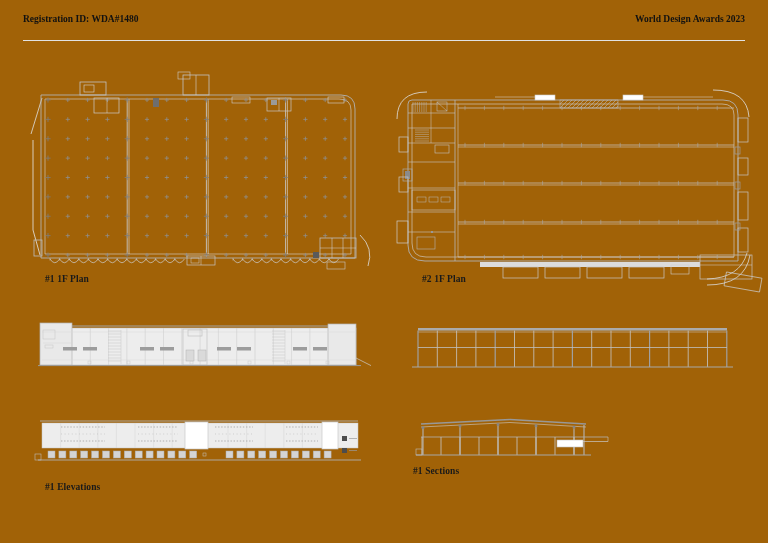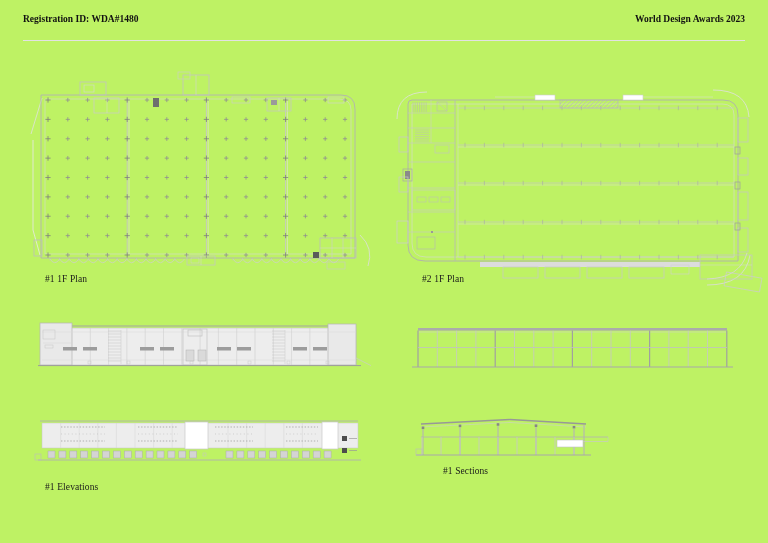--- a/index.html
+++ b/index.html
@@ -1,30 +1,30 @@
 <!DOCTYPE html>
 <html><head>
 <meta charset="utf-8">
 <style>
   html,body{margin:0;padding:0;background:#ffffff;}
-  .board{position:relative;width:768px;height:543px;background:#bef264;overflow:hidden;
+  .board{position:relative;width:768px;height:543px;background:#a16207;overflow:hidden;
          font-family:"Liberation Serif", serif;}
   .hdr-left{position:absolute;left:23px;top:14px;font-size:9.5px;font-weight:bold;color:#111;}
   .hdr-right{position:absolute;right:23px;top:14px;font-size:9.5px;font-weight:bold;color:#111;}
   .hdr-divider{position:absolute;left:23px;top:40px;width:722px;height:1px;background:#e2e2e2;}
-  .panel-label{position:absolute;font-size:9.5px;font-weight:normal;color:#1a1a1a;letter-spacing:.1px;}
+  .panel-label{position:absolute;font-size:9.5px;font-weight:bold;color:#1a1a1a;letter-spacing:.1px;}
   svg{position:absolute;}
   #svg-plan1{left:30px;top:70px;}
   #svg-plan3{left:395px;top:85px;}
   #svg-elev{left:30px;top:318px;}
   #svg-sect{left:405px;top:318px;}
   #lbl-plan1{left:45px;top:274px;}
   #lbl-plan3{left:422px;top:274px;}
   #lbl-elev{left:45px;top:466px;margin-top:16px;}
-  #lbl-sect{left:443px;top:466px;text-align:center;}
+  #lbl-sect{left:413px;top:466px;text-align:center;}
 </style>
 </head>
 <body>
 
 <div class="board">
   <div class="hdr-left">Registration ID: WDA#1480</div>
   <div class="hdr-right">World Design Awards 2023</div>
   <div class="hdr-divider"></div>
 
   <svg id="svg-plan1" width="345" height="225" viewBox="0 0 345 225">

